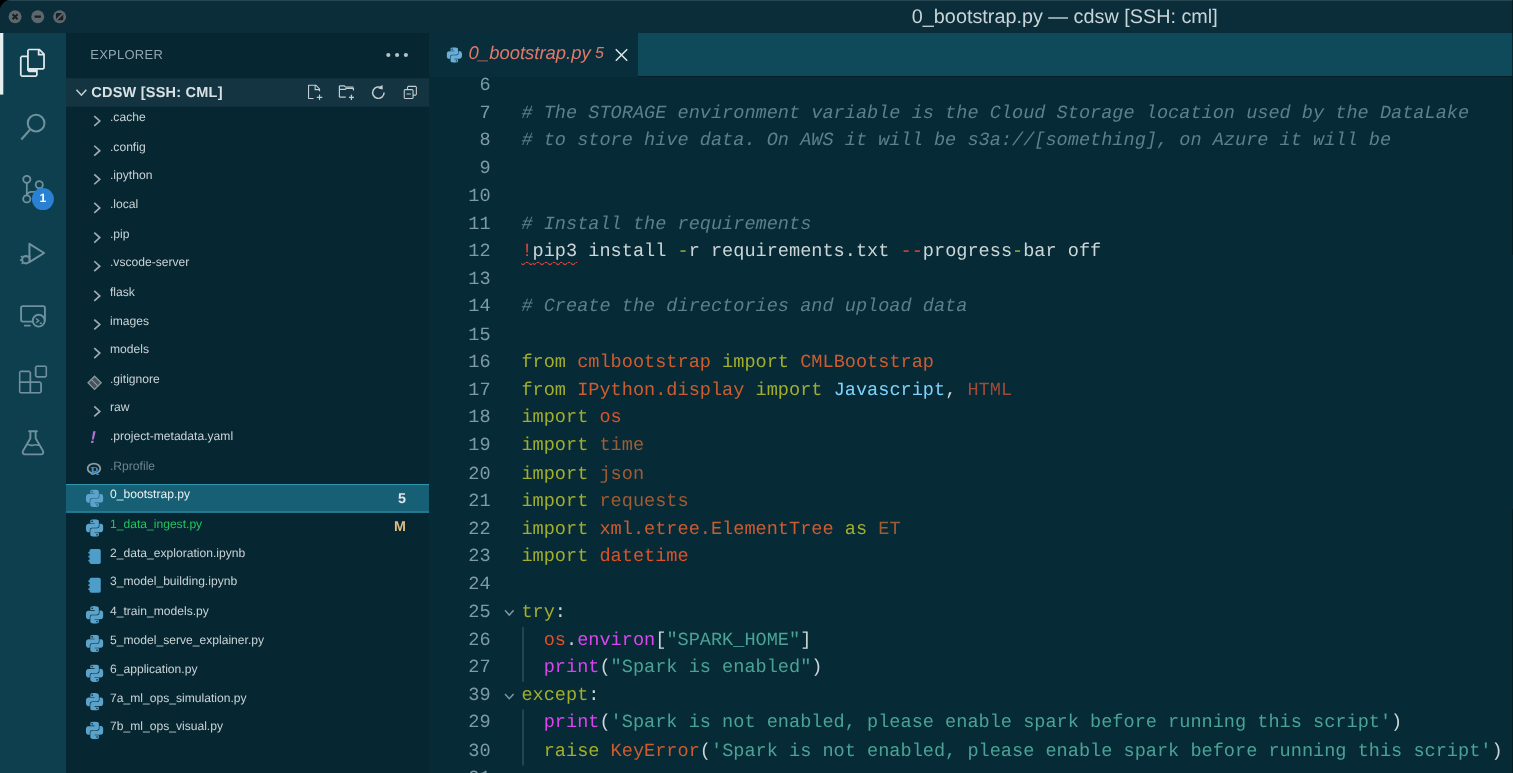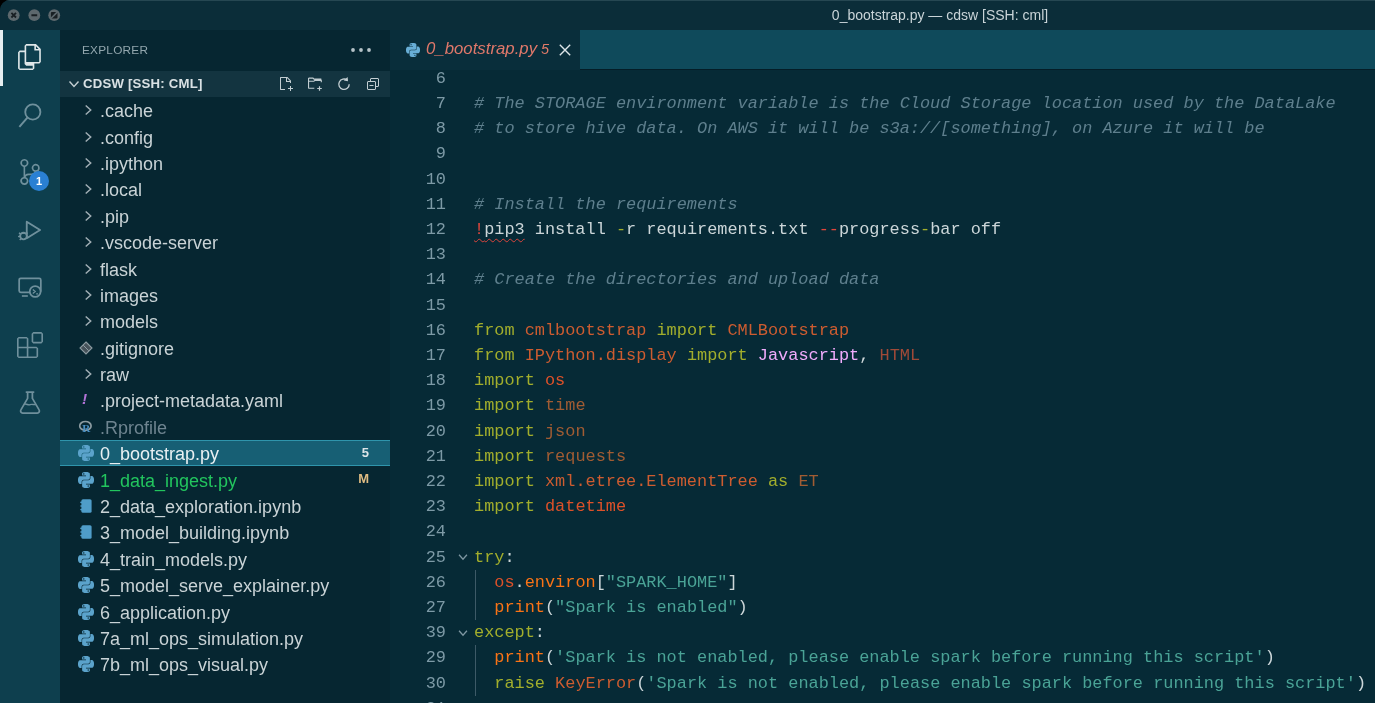--- a/index.html
+++ b/index.html
@@ -4,59 +4,59 @@
 <style>
   * { margin:0; padding:0; box-sizing:border-box; }
   html,body { width:1375px; height:703px; background:#000; overflow:hidden; }
   body { font-family:"Liberation Sans", sans-serif; }
   #win { position:absolute; left:0; top:0; width:1375px; height:703px;
          border-radius:10px 0 0 0; overflow:hidden; background:#062a36; }
   .abs { position:absolute; }
   
   #titlebar { left:0; top:0; width:1375px; height:30px; background:#0b2d39;
               box-shadow: inset 0 1px 0 rgba(120,150,160,0.25); }
-  #title { left:740px; top:0; width:400px; height:20px; line-height:31px; text-align:center;
-           color:#c9d4d8; font-size:14px; font-weight:500; }
+  #title { left:768px; top:0; width:400px; height:20px; line-height:31px; text-align:center;
+           color:#c9d4d8; font-size:18px; font-weight:500; }
   
   #actbar { left:0; top:30px; width:60px; height:673px; background:#0e3f4e; }
   .aicon { position:absolute; left:17px; width:26px; height:26px; }
   #actsel { left:0; top:0; width:2.5px; height:56px; background:#e7eef0; }
   .badge { position:absolute; width:20px; height:20px; border-radius:50%; background:#2a80d3;
            color:#fff; font-size:11px; font-weight:700; text-align:center; line-height:20px; }
   
   #sidebar { left:60px; top:30px; width:330px; height:673px; background:#062631; }
   #exptitle { position:absolute; left:22px; top:13px; font-size:11.8px; letter-spacing:0.25px; color:#93a7ae; }
   #sechead { position:absolute; left:0; top:41px; width:330px; height:26px; background:#133440; }
   #sechead .lbl { position:absolute; left:23px; top:5px; color:#d9e1e4; font-size:13.2px; font-weight:700; letter-spacing:0.2px; }
   .tree { position:absolute; left:0; top:67px; width:330px; }
   .row { position:relative; height:26.4px; white-space:nowrap; }
   .row .ic { position:absolute; left:18px; top:5.2px; width:16px; height:16px; }
-  .row .nm { position:absolute; left:40px; top:4.2px; font-size:18px; color:#c9d3d6; }
+  .row .nm { position:absolute; left:40px; top:4.2px; font-size:11px; color:#c9d3d6; }
   .row .bd { position:absolute; right:21px; top:4.5px; font-size:13px; font-weight:600; color:#dce4e7; }
   #selrow { position:absolute; left:0; top:0; width:330px; height:26.4px; background:#175f74;
             border-top:1px solid #2f95ac; border-bottom:1px solid #2f95ac; }
   
   #tabbar { left:390px; top:30px; width:985px; height:40px; background:#0f4a5b; box-shadow: inset 0 -1px 0 #041d27; }
   #tab1 { position:absolute; left:0; top:0; width:190px; height:40px; background:#092e3b; }
   #tabname { position:absolute; left:36px; top:9px; font-style:italic; font-size:16.8px; color:#e0786a; }
   #tabbadge { position:absolute; left:151px; top:11px; font-style:italic; font-size:14.5px; color:#e07a68; }
   #editor { left:390px; top:70px; width:985px; height:633px; background:#062a36; overflow:hidden; }
   #gut, #code { position:absolute; left:0; top:1px; width:100%; height:100%; }
   .codeline, .gutline { position:absolute; height:25.2px; line-height:25.2px;
       font-family:"Liberation Mono", monospace; font-size:16.9px; white-space:pre; }
   .gutline { left:0; width:56px; text-align:right; color:#7d9aa6; }
   .codeline { left:84px; color:#ccd6d9; }
   .cm { color:#5e7f8d; font-style:italic; }
   .kw { color:#a2ae2c; }      
   .im { color:#cd5c30; }      
   .imb { color:#dd5129; }     
   .dm { color:#a15c33; }      
-  .dmt { color:#f0abfc; }     
+  .dmt { color:#7dd3fc; }     
   .dmr { color:#a04a38; }     
-  .fn { color:#f97316; }      
+  .fn { color:#d946ef; }      
   .st { color:#4aa396; }      
   .rd { color:#e0463c; }      
   .sq { text-decoration:underline; text-decoration-style:wavy; text-decoration-color:#d8443c;
         text-decoration-thickness:1px; text-underline-offset:4px; }
 </style>
 </head>
 <body>
 <div id="win">
   <div id="titlebar" class="abs"></div>
   <div id="title" class="abs">0_bootstrap.py — cdsw [SSH: cml]</div>

